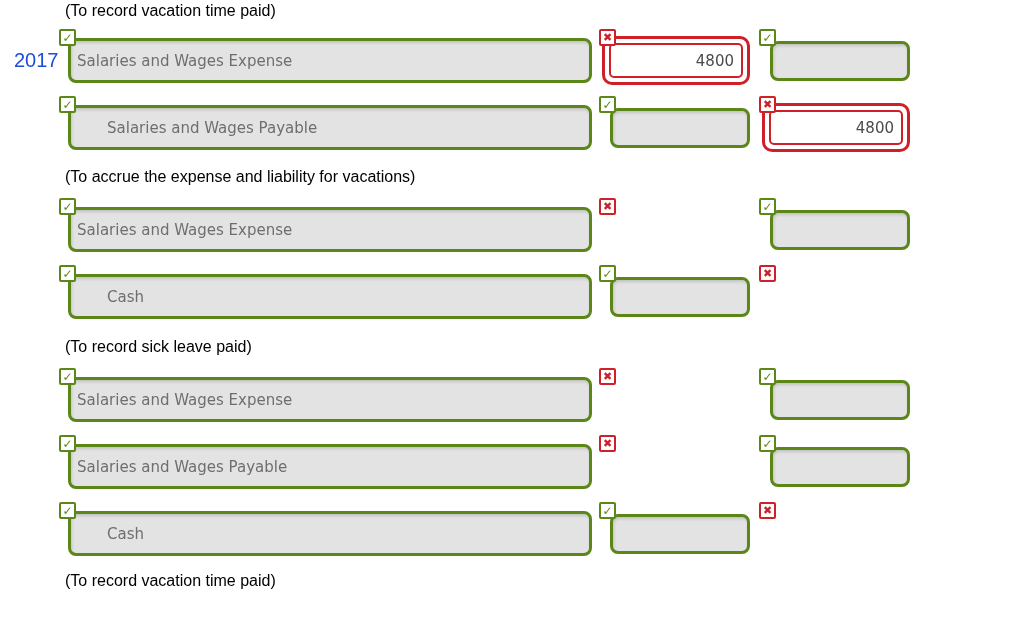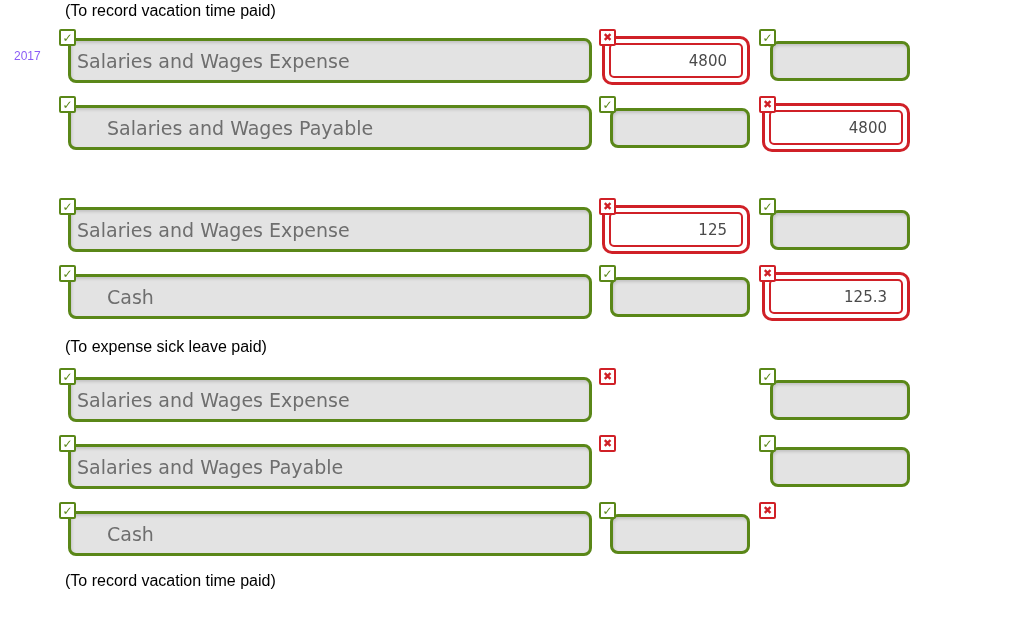--- a/index.html
+++ b/index.html
@@ -8,21 +8,21 @@
     font-family:"DejaVu Sans", sans-serif; overflow:hidden;
   }
   .caption {
     position:absolute; left:65px;
     font-family:"Liberation Sans", sans-serif;
     font-size:16px; line-height:19px; color:#000000; white-space:nowrap;
   }
   .year {
     position:absolute; left:14px; top:49px;
     font-family:"Liberation Sans", sans-serif;
-    font-size:12px; color:#8b5cf6;
+    font-size:20px; color:#1d4ed8;
   }
   .row { position:absolute; left:0; width:1024px; height:67px; }
   .cell { position:absolute; top:0; height:67px; }
   .cell.account { left:59px;  width:533px; }
   .cell.debit   { left:599px; width:151px; }
   .cell.credit  { left:759px; width:151px; }
 
   
   .status {
     position:absolute; left:0; top:0; width:17px; height:17px;
@@ -31,21 +31,21 @@
     z-index:3; line-height:1;
   }
   .status.ok  { border:2px solid #5a8718; color:#5a8718; font-size:12px; }
   .status.bad { border:2px solid #d02027; color:#d02027; font-size:11px; font-weight:700; }
 
   
   .account-input {
     position:absolute; left:9px; top:9px; width:524px; height:45px;
     box-sizing:border-box; border:3px solid #5a8718; border-radius:8px;
     background:#e3e3e3; box-shadow: inset 1px 2px 3px rgba(0,0,0,0.14);
-    color:#6e6e6e; font-size:19px; padding:0 6px 0 6px;
+    color:#6e6e6e; font-size:15px; padding:0 6px 0 6px;
     font-family:"DejaVu Sans", sans-serif; outline:none; z-index:1;
   }
   .account-input.indent { padding-left:36px; }
 
   
   .amount-ok {
     position:absolute; left:11px; top:12px; width:140px; height:40px;
     box-sizing:border-box; border:3px solid #5a8718; border-radius:8px;
     background:#e3e3e3; box-shadow: inset 1px 2px 3px rgba(0,0,0,0.14);
     font-size:15px; color:#4a4a4a; text-align:right; padding-right:7px;
@@ -56,21 +56,21 @@
   .amount-bad-wrap {
     position:absolute; left:3px; top:7px; width:148px; height:49px;
     box-sizing:border-box; border:3px solid #d02027; border-radius:10px;
     background:#ffffff; z-index:1;
   }
   .amount-bad-input {
     position:absolute; left:4px; top:4px;
     width:calc(100% - 8px); height:calc(100% - 8px);
     box-sizing:border-box; border:2px solid #d02027; border-radius:5px;
     background:#ffffff; color:#4a4a4a; font-size:15px; text-align:right;
-    padding-right:14px; font-family:"DejaVu Sans", sans-serif; outline:none;
+    padding-right:7px; font-family:"DejaVu Sans", sans-serif; outline:none;
   }
 </style>
 </head>
 <body>
 
 <div class="page">
 
   <div class="caption" style="top:1px">(To record vacation time paid)</div>
   <div class="year">2017</div>
 
@@ -101,56 +101,51 @@
       <input class="amount-ok" value="" style="">
     </div>
     <div class="cell credit">
       <span class="status bad">✖</span>
       <div class="amount-bad-wrap">
         <input class="amount-bad-input" value="4800" style="">
       </div>
     </div>
   </div>
 
+  <div class="caption" style="top:167px">(To accrue the expense and liability for vacations)</div>
 
   <div class="row" style="top:198px">
     <div class="cell account">
       <span class="status ok">✓</span>
       <input class="account-input" value="Salaries and Wages Expense" style="">
     </div>
     <div class="cell debit">
       <span class="status bad">✖</span>
-      <div class="amount-bad-wrap">
-        <input class="amount-bad-input" value="125" style="">
-      </div>
     </div>
     <div class="cell credit">
       <span class="status ok">✓</span>
       <input class="amount-ok" value="" style="">
     </div>
   </div>
 
   <div class="row" style="top:265px">
     <div class="cell account">
       <span class="status ok">✓</span>
       <input class="account-input indent" value="Cash" style="">
     </div>
     <div class="cell debit">
       <span class="status ok">✓</span>
       <input class="amount-ok" value="" style="">
     </div>
     <div class="cell credit">
       <span class="status bad">✖</span>
-      <div class="amount-bad-wrap">
-        <input class="amount-bad-input" value="125.3" style="">
-      </div>
     </div>
   </div>
 
-  <div class="caption" style="top:337px">(To expense sick leave paid)</div>
+  <div class="caption" style="top:337px">(To record sick leave paid)</div>
 
   <div class="row" style="top:368px">
     <div class="cell account">
       <span class="status ok">✓</span>
       <input class="account-input" value="Salaries and Wages Expense" style="">
     </div>
     <div class="cell debit">
       <span class="status bad">✖</span>
     </div>
     <div class="cell credit">

